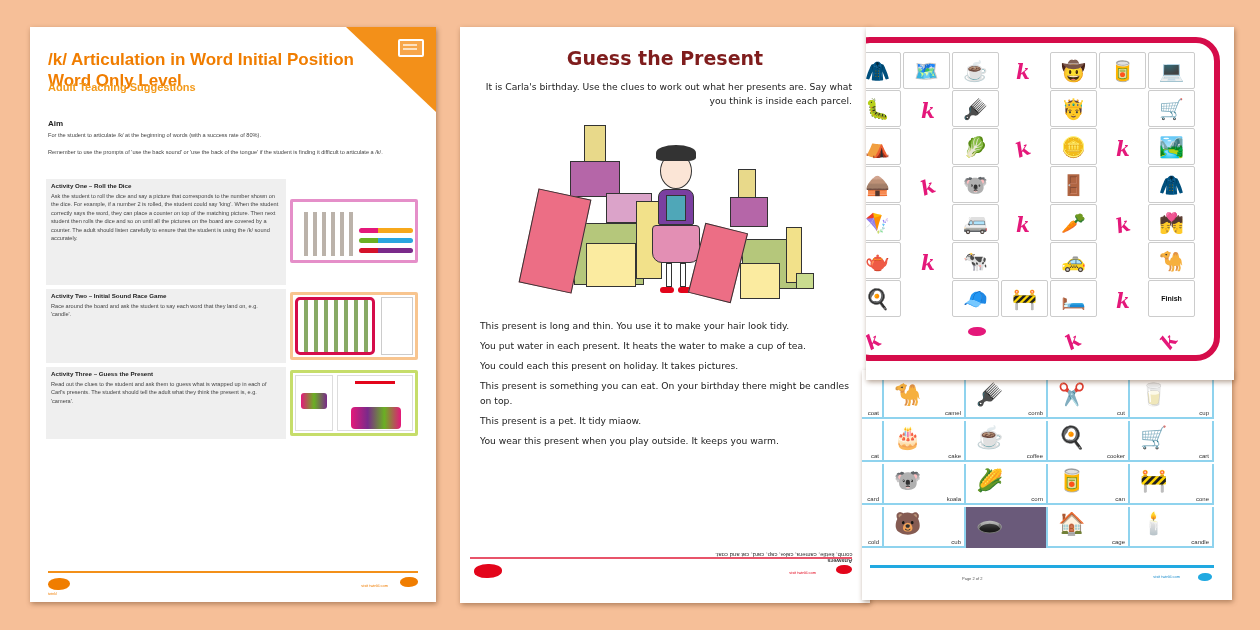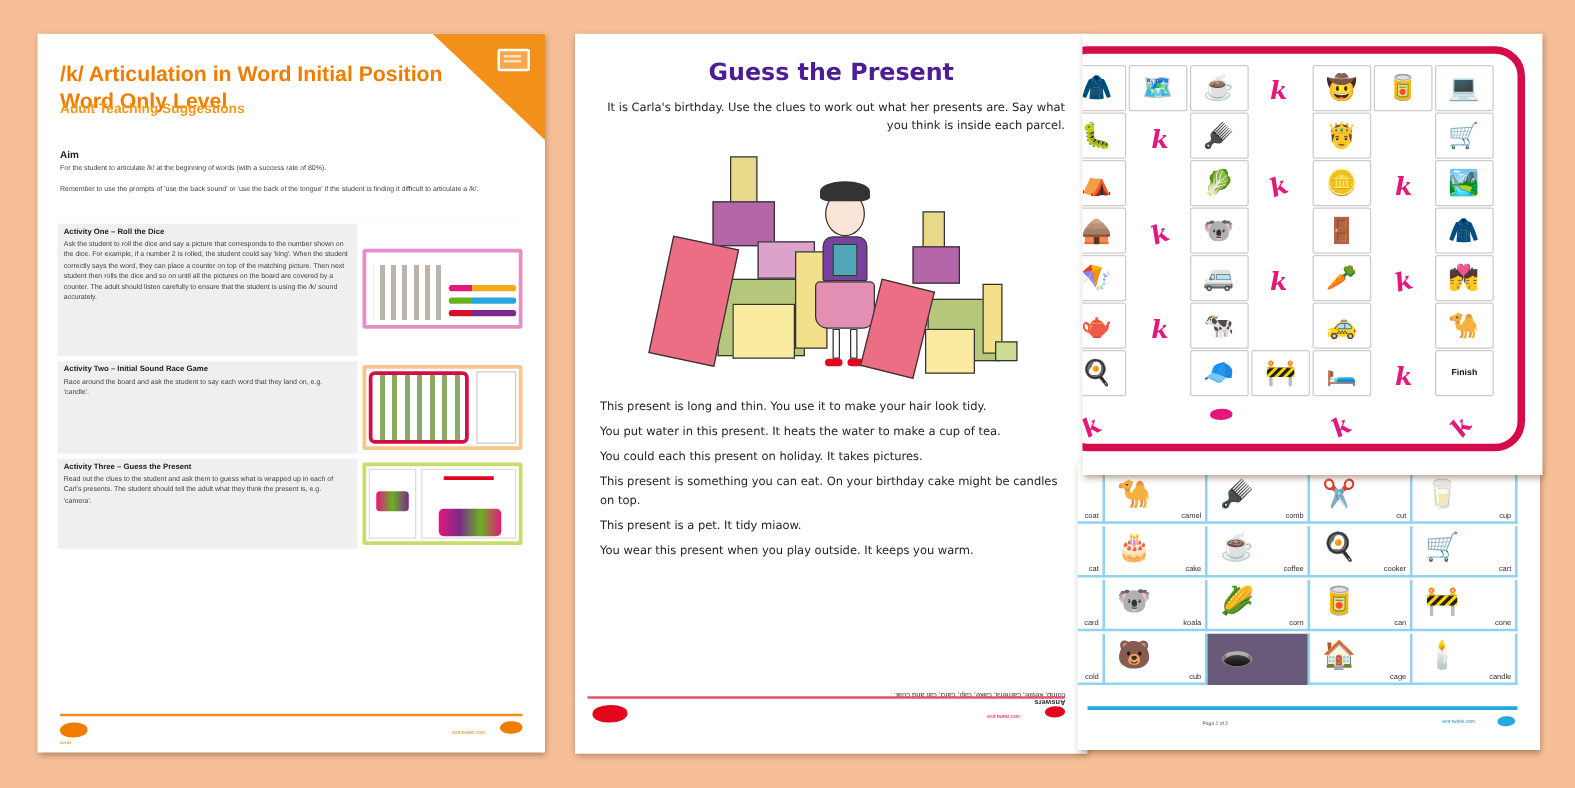--- a/index.html
+++ b/index.html
@@ -25,21 +25,21 @@
   #p1 .act .txt { position: absolute; left: 5px; top: 3px; width: 228px; font-size: 5.6px; line-height: 8.5px; color: #444; }
   #p1 .act .txt b { display: block; color: #222; font-size: 6.2px; margin-bottom: 1px; }
   #p1 .act .thumbbox { position: absolute; right: 0; top: 0; width: 134px; height: 100%; background: #fff; }
   #p1 .thumb { position: absolute; left: 4px; width: 128px; border-radius: 2px; }
   .dotrow { position: absolute; height: 5px; border-radius: 3px; }
   #p1 .footer-line { position: absolute; left: 18px; right: 18px; top: 544px; height: 2px; background: #f39019; }
   .logo-blob { position: absolute; border-radius: 50% 45% 50% 45%; }
 
   
   #p2 { left: 460px; top: 27px; width: 410px; height: 576px; }
-  #p2 .title { position: absolute; left: 0; right: 0; top: 20px; text-align: center; color: #4c1d95;
+  #p2 .title { position: absolute; left: 0; right: 0; top: 20px; text-align: center; color: #7f1d1d;
     font-family: "DejaVu Sans", sans-serif; font-weight: bold; font-size: 19px; }
   #p2 .intro { position: absolute; left: 20px; top: 53px; width: 372px; font-size: 9.2px; line-height: 14px; color: #222;
     font-family: "DejaVu Sans", sans-serif; text-align: right; }
   #p2 .clues { position: absolute; left: 20px; top: 292px; width: 372px; }
   #p2 .clue { font-family: "DejaVu Sans", sans-serif; font-size: 9.2px; line-height: 14.5px; color: #222; margin-bottom: 5.5px; }
   #p2 .answers { position: absolute; right: 18px; top: 525px; transform: rotate(180deg); font-size: 6px; color: #333; text-align: left; }
   #p2 .answers .ah { font-weight: bold; margin-top: 6px; }
   #p2 .footer-line { position: absolute; left: 10px; right: 18px; top: 530px; height: 2px; background: #e8546a; }
   #p2 .flink { position: absolute; right: 54px; top: 543px; font-size: 4px; color: #e3051b; }
 
@@ -159,23 +159,23 @@
     <div class="box" style="left:214px;top:74px;width:38px;height:30px;background:#b566a8;"></div>
     <div class="box" style="left:226px;top:116px;width:58px;height:50px;background:#b5c77b;"></div>
     <div class="box" style="left:270px;top:104px;width:16px;height:56px;background:#f2e18a;"></div>
     <div class="box" style="left:180px;top:104px;width:44px;height:72px;background:#ec6e85;transform:rotate(14deg);"></div>
     <div class="box" style="left:224px;top:140px;width:40px;height:36px;background:#fbeba0;"></div>
     <div class="box" style="left:280px;top:150px;width:18px;height:16px;background:#c9dc8f;"></div>
   </div>
 
   <div class="clues">
     <div class="clue">This present is long and thin. You use it to make your hair look tidy.</div>
-    <div class="clue">You put water in this present. It heats the water to make a cup of tea.</div>
+    <div class="clue">You put water in each present. It heats the water to make a cup of tea.</div>
     <div class="clue">You could each this present on holiday. It takes pictures.</div>
-    <div class="clue">This present is something you can eat. On your birthday cake might be candles on top.</div>
+    <div class="clue">This present is something you can eat. On your birthday there might be candles on top.</div>
     <div class="clue">This present is a pet. It tidy miaow.</div>
     <div class="clue">You wear this present when you play outside. It keeps you warm.</div>
   </div>
 
   <div class="answers">
     <div class="ah">Answers</div>
     <div>comb, kettle, camera, cake, cap, card, cat and coat.</div>
   </div>
   <div class="footer-line"></div>
   <div class="logo-blob" style="left:14px;top:537px;width:28px;height:14px;background:#e3051b;"></div>

